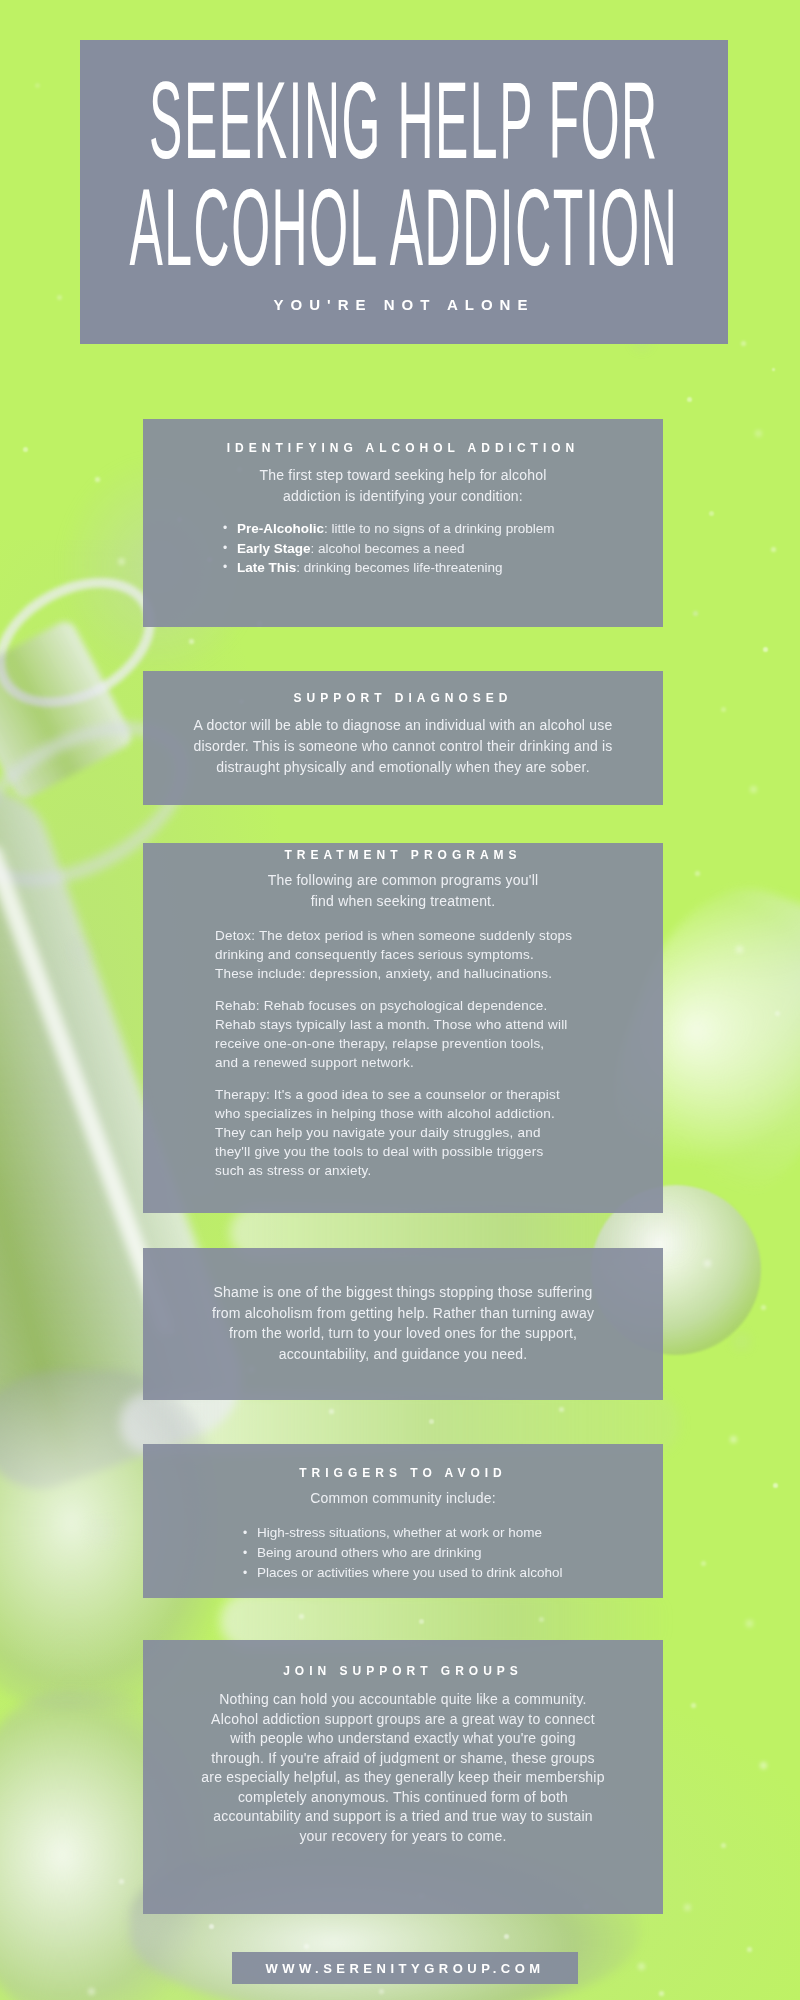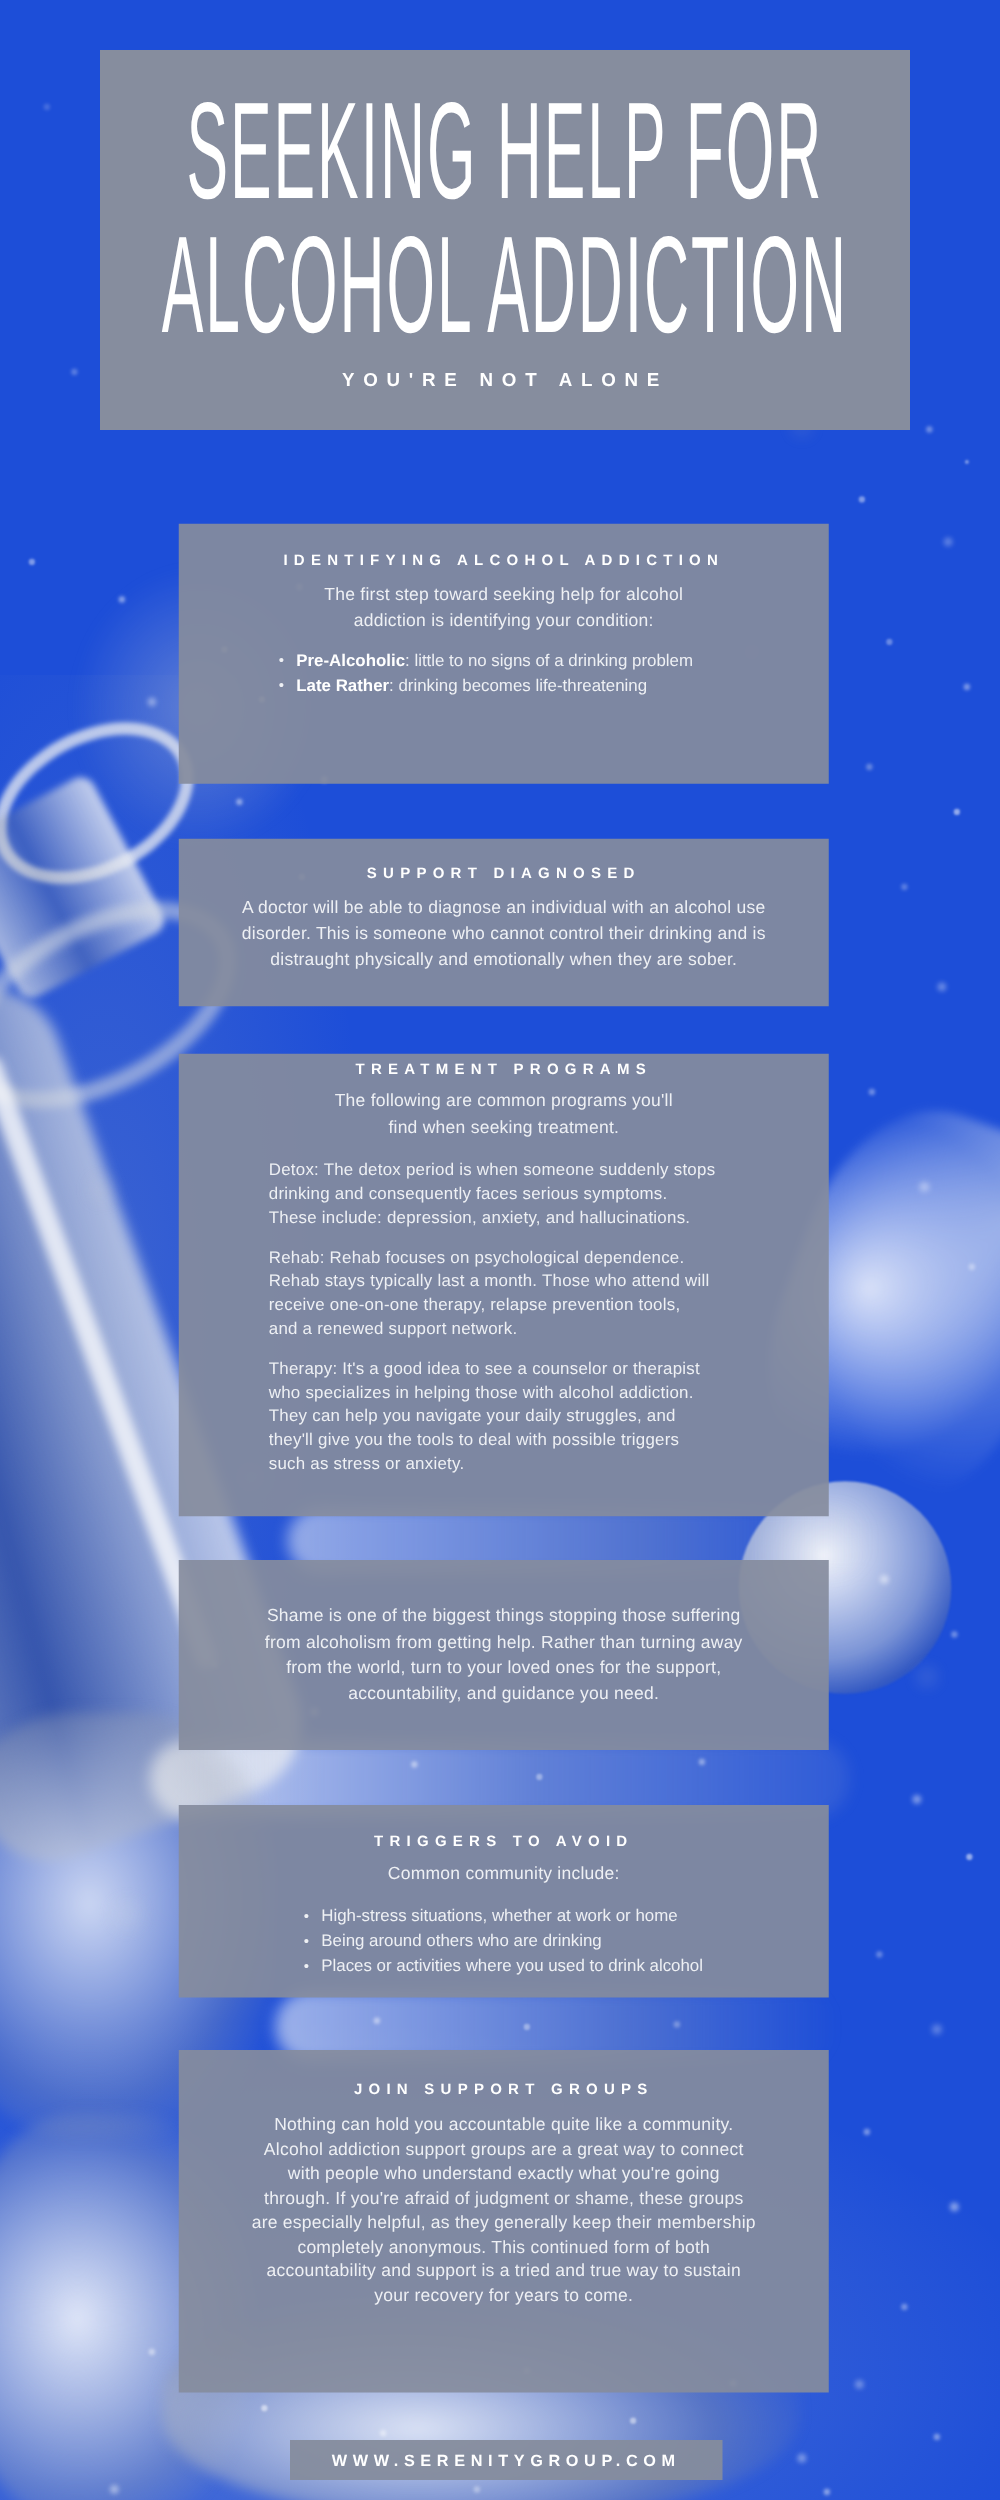--- a/index.html
+++ b/index.html
@@ -1,18 +1,18 @@
 <!DOCTYPE html>
 <html><head>
 <meta charset="utf-8">
 <style>
   html,body { margin:0; padding:0; background:#000; }
   .canvas {
     position:relative; width:800px; height:2000px; overflow:hidden;
-    background:#1d4ed8; font-family:"Liberation Sans", sans-serif;
+    background:#bef264; font-family:"Liberation Sans", sans-serif;
   }
   
   .bg, .bg div { position:absolute; }
   .bg { inset:0; z-index:0; }
   .leftwash  { left:-60px; top:540px; width:360px; height:1160px;
     background:radial-gradient(ellipse at 40% 45%, rgba(170,175,185,.22), rgba(170,175,185,0) 70%); }
   .bottomwash{ left:-40px; top:1620px; width:880px; height:400px;
     background:radial-gradient(ellipse at 28% 70%, rgba(200,205,213,.30), rgba(200,205,213,0) 72%); }
   .neckrim   { left:-10px; top:585px; width:150px; height:95px; border-radius:50%;
     border:10px solid rgba(235,238,242,.75); transform:rotate(-28deg); filter:blur(2px); }
@@ -159,21 +159,22 @@
     </div>
     <div class="subtitle">YOU'RE NOT ALONE</div>
   </header>
 
   <section class="panel p1">
     <h2 class="panel-heading">IDENTIFYING ALCOHOL ADDICTION</h2>
     <p class="panel-intro">The first step toward seeking help for alcohol
 addiction is identifying your condition:</p>
     <ul class="bullet-list">
         <li><strong>Pre-Alcoholic</strong>: little to no signs of a drinking problem</li>
-        <li><strong>Late Rather</strong>: drinking becomes life-threatening</li>
+        <li><strong>Early Stage</strong>: alcohol becomes a need</li>
+        <li><strong>Late This</strong>: drinking becomes life-threatening</li>
       </ul>
   </section>
 
   <section class="panel p2">
     <h2 class="panel-heading">SUPPORT DIAGNOSED</h2>
     <p class="panel-body">A doctor will be able to diagnose an individual with an alcohol use
 disorder. This is someone who cannot control their drinking and is
 distraught physically and emotionally when they are sober.</p>
   </section>
 

